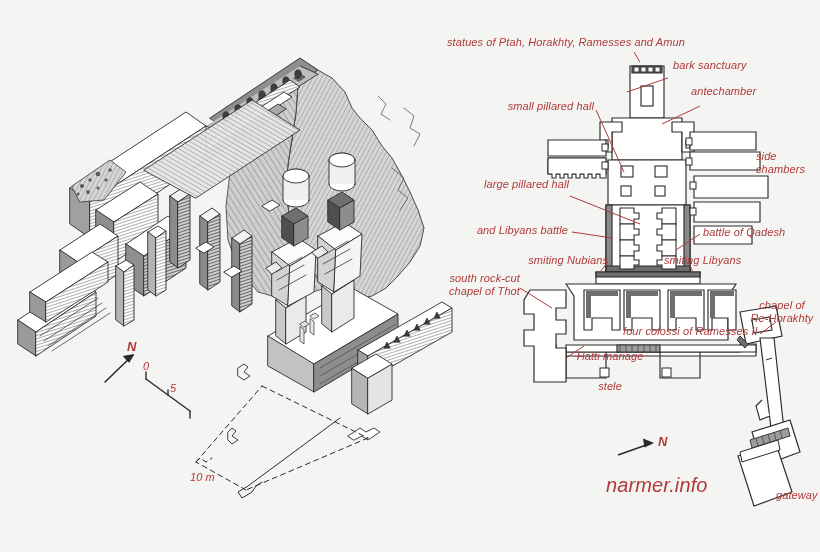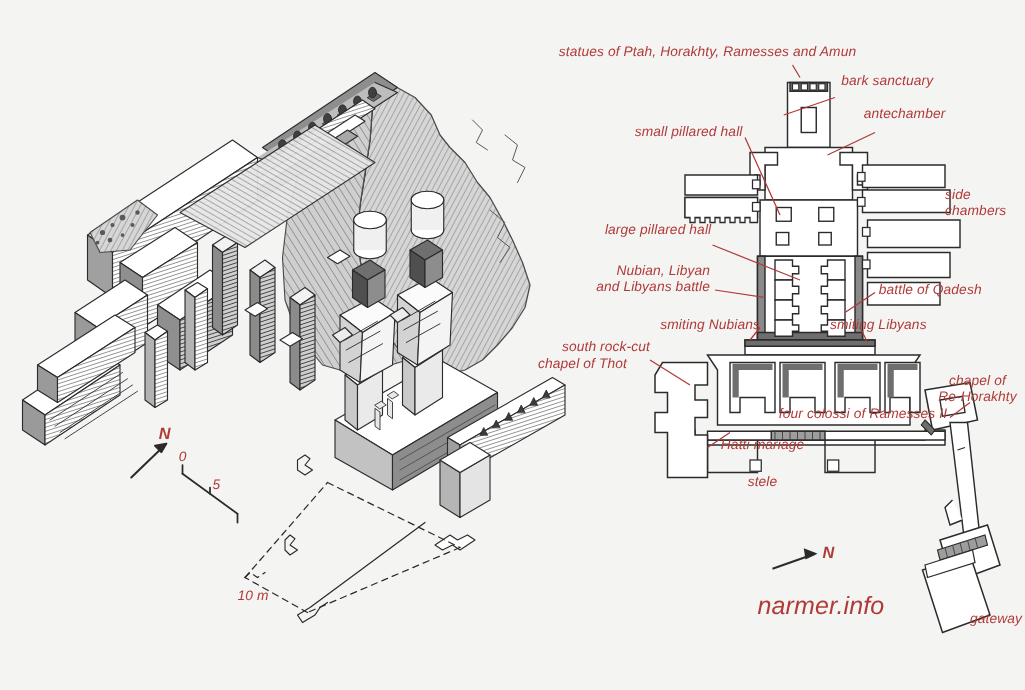--- a/index.html
+++ b/index.html
@@ -476,27 +476,26 @@
   <div class="lbl scale" style="left: 170px; top: 382px; color: rgb(176, 58, 56);">5</div>
   <div class="lbl scale" style="left: 190px; top: 424px; color: rgb(176, 58, 56); margin-top: 47px;">10 m</div>
 
   <div class="lbl" style="left: 447px; top: 36px; color: rgb(176, 58, 56);">statues of Ptah, Horakhty, Ramesses and Amun</div>
   <div class="lbl" style="left: 673px; top: 59px; color: rgb(176, 58, 56);">bark sanctuary</div>
   <div class="lbl" style="left: 691px; top: 85px; color: rgb(176, 58, 56);">antechamber</div>
   <div class="lbl right" style="left: 434px; top: 100px; width: 160px; color: rgb(176, 58, 56);">small pillared hall</div>
   <div class="lbl" style="left: 756px; top: 150px; color: rgb(176, 58, 56);">side</div>
   <div class="lbl" style="left: 756px; top: 163px; color: rgb(176, 58, 56);">chambers</div>
   <div class="lbl right" style="left: 414px; top: 178px; width: 155px; color: rgb(176, 58, 56);">large pillared hall</div>
-  <div class="lbl right" style="left: 410px; top: 211px; width: 158px; color: rgb(176, 58, 56);">Nubian, Libyan</div>
   <div class="lbl right" style="left: 410px; top: 224px; width: 158px; color: rgb(176, 58, 56);">and Libyans battle</div>
   <div class="lbl" style="left: 703px; top: 226px; color: rgb(176, 58, 56);">battle of Qadesh</div>
   <div class="lbl right" style="left: 478px; top: 254px; width: 130px; color: rgb(176, 58, 56);">smiting Nubians</div>
   <div class="lbl" style="left: 664px; top: 254px; color: rgb(176, 58, 56);">smiting Libyans</div>
   <div class="lbl right" style="left: 412px; top: 272px; width: 108px; color: rgb(176, 58, 56);">south rock-cut</div>
-  <div class="lbl right" style="left: 412px; top: 285px; width: 108px; color: rgb(176, 58, 56); text-align: center;">chapel of Thot</div>
+  <div class="lbl right" style="left: 412px; top: 285px; width: 108px; color: rgb(176, 58, 56);">chapel of Thot</div>
   <div class="lbl" style="left: 591px; top: 325px; color: rgb(176, 58, 56); margin-left: 32px;">four colossi of Ramesses II</div>
   <div class="lbl center" style="left: 566px; top: 350px; width: 88px; color: rgb(176, 58, 56);">Hatti mariage</div>
   <div class="lbl center" style="left: 566px; top: 380px; width: 88px; color: rgb(176, 58, 56);">stele</div>
   <div class="lbl center" style="left: 744px; top: 299px; width: 76px; color: rgb(176, 58, 56);">chapel of</div>
   <div class="lbl center" style="left: 744px; top: 312px; width: 76px; color: rgb(176, 58, 56);">Re-Horakhty</div>
   <div class="lbl" style="left: 776px; top: 489px; color: rgb(176, 58, 56);">gateway</div>
 
   <div class="lbl north" style="left: 658px; top: 436px; color: rgb(176, 58, 56);">N</div>
   <div class="lbl brand" style="left: 606px; top: 479px; color: rgb(176, 58, 56);">narmer.info</div>
 

